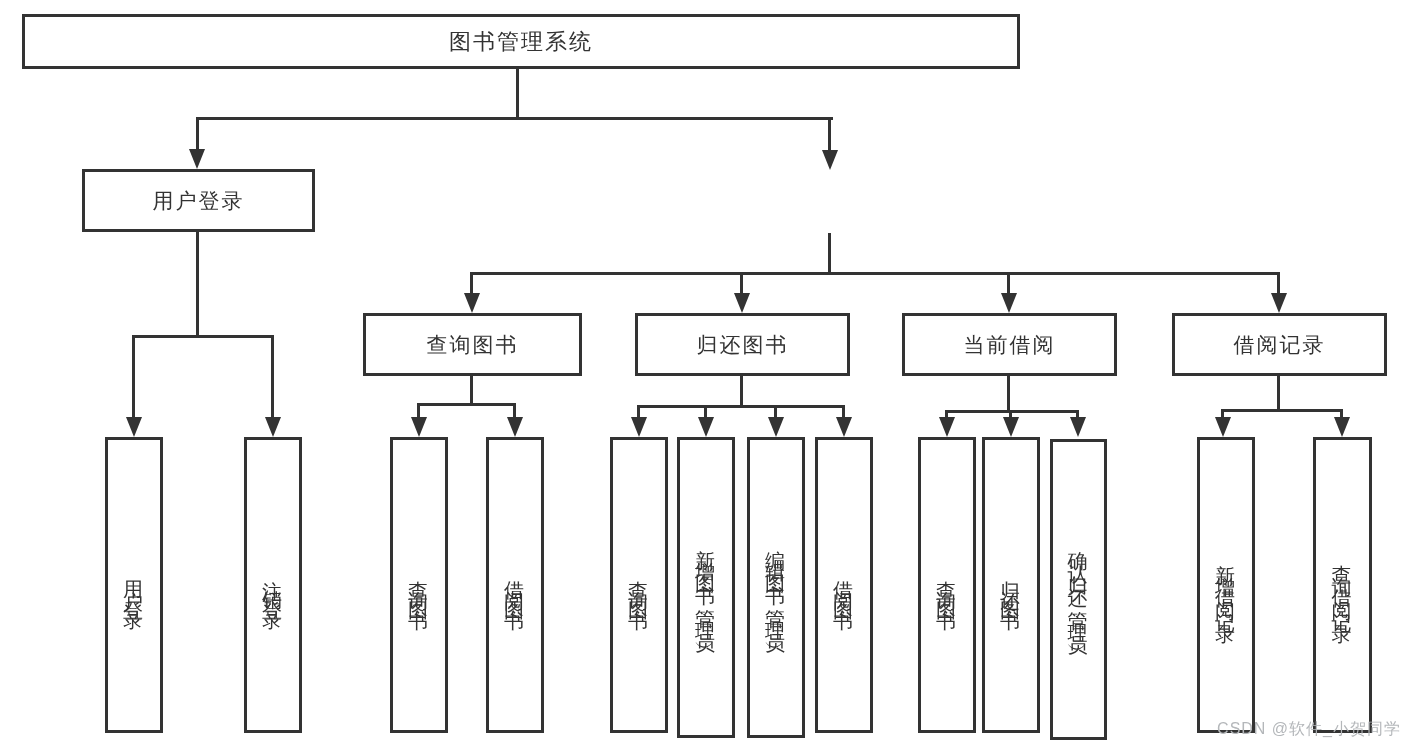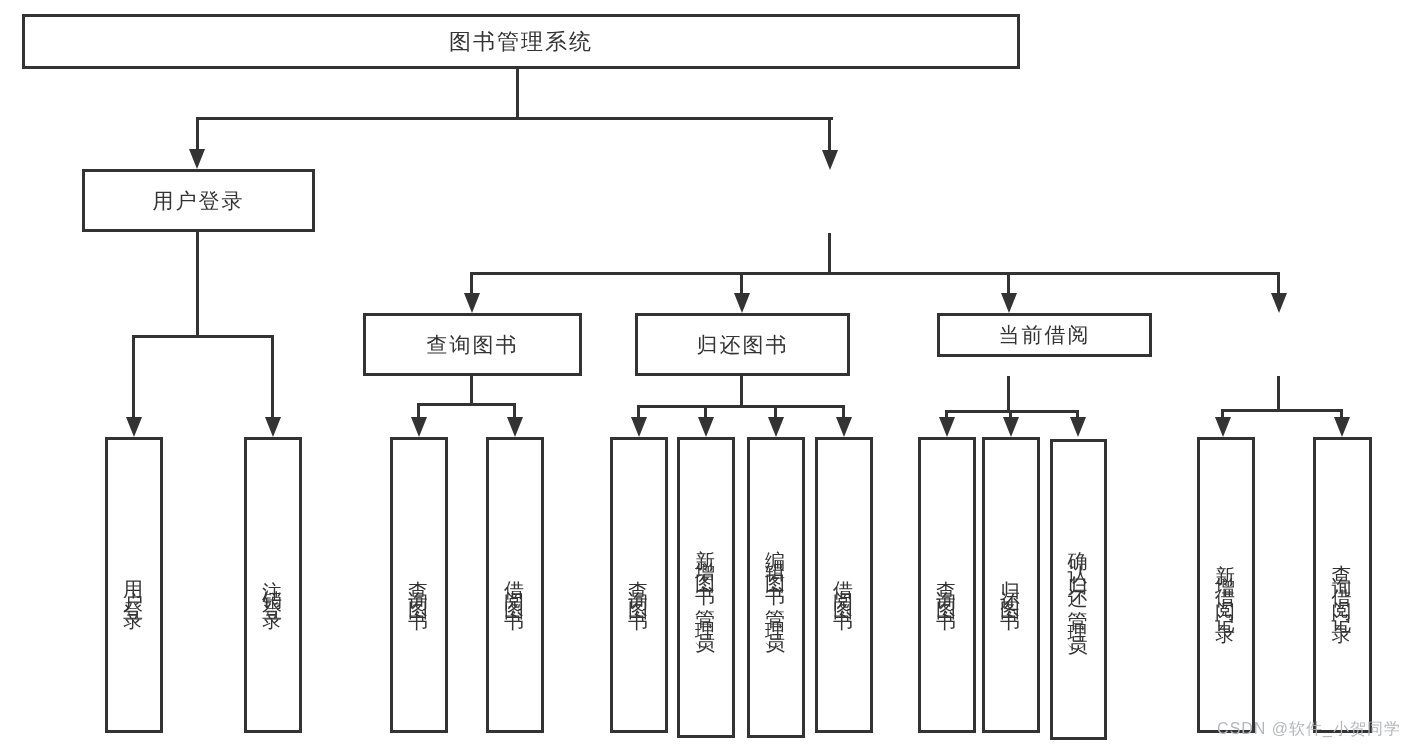--- a/index.html
+++ b/index.html
@@ -132,21 +132,22 @@
   <div class="arrow" style="left:1070px;top:417px;"></div>
   <div class="arrow" style="left:1215px;top:417px;"></div>
   <div class="arrow" style="left:1334px;top:417px;"></div>
 
   <div class="hbox root" style="left:22px;top:14px;width:998px;height:55px;">图书管理系统</div>
 
   <div class="hbox" style="left:82px;top:169px;width:233px;height:63px;">用户登录</div>
 
   <div class="hbox" style="left:363px;top:313px;width:219px;height:63px;">查询图书</div>
   <div class="hbox" style="left:635px;top:313px;width:215px;height:63px;">归还图书</div>
-  <div class="hbox" style="left:937px;top:313px;width:215px;height:44px;">当前借阅</div>
+  <div class="hbox" style="left:902px;top:313px;width:215px;height:63px;">当前借阅</div>
+  <div class="hbox" style="left:1172px;top:313px;width:215px;height:63px;">借阅记录</div>
 
   <div class="vbox" style="left:105px;">用户登录</div>
   <div class="vbox" style="left:244px;">注销登录</div>
 
   <div class="vbox" style="left:390px;">查询图书</div>
   <div class="vbox" style="left:486px;">借阅图书</div>
 
   <div class="vbox" style="left:610px;">查询图书</div>
   <div class="vbox long" style="left:677px;">新增图书（管理员）</div>
   <div class="vbox long" style="left:747px;">编辑图书（管理员）</div>

